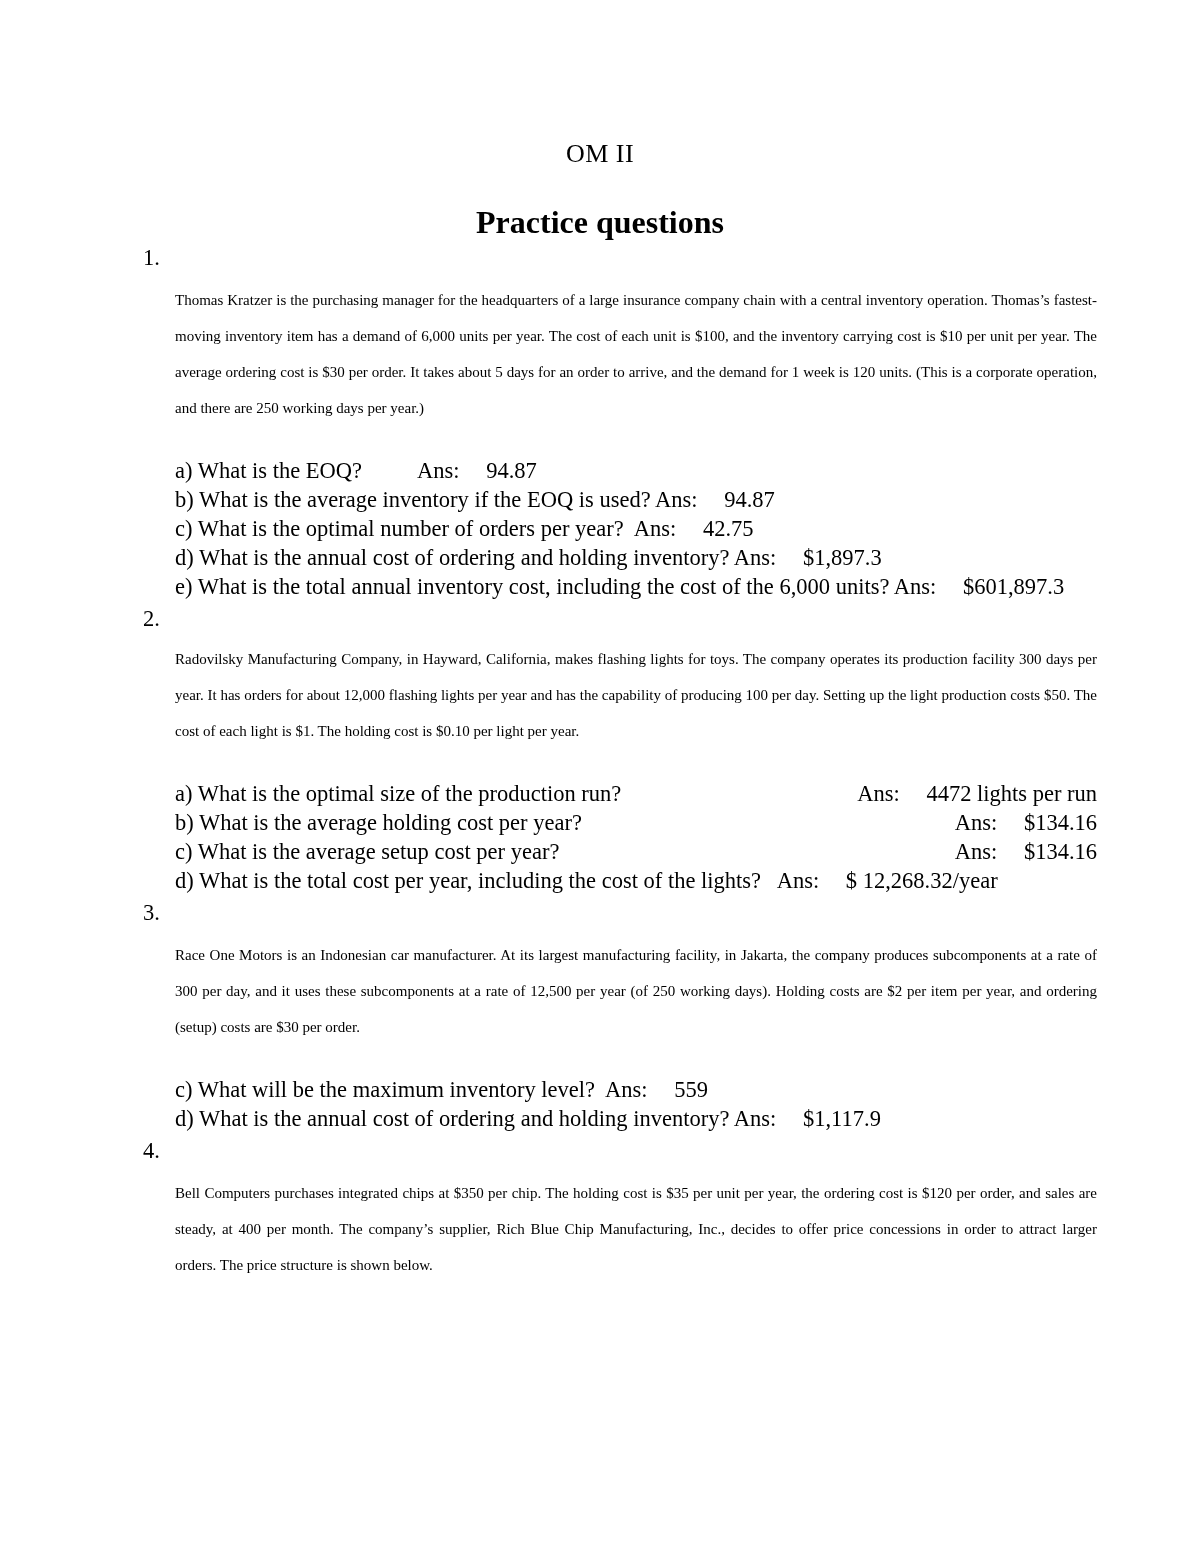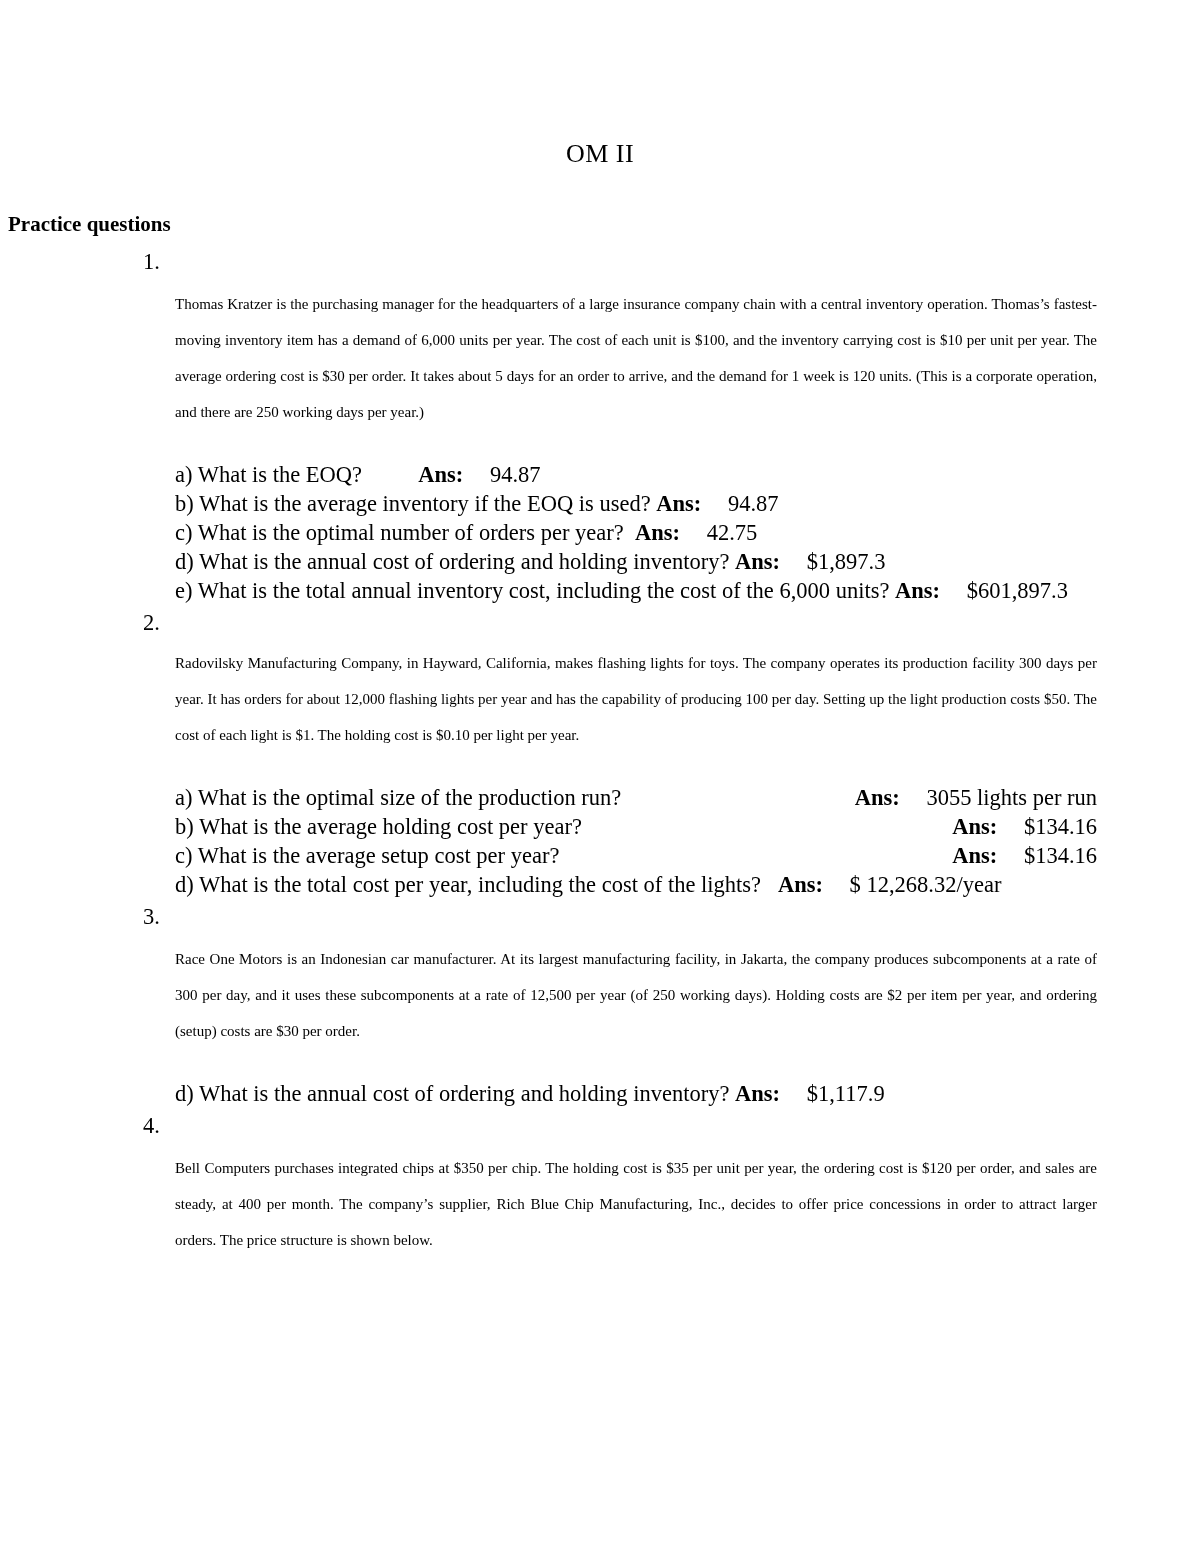--- a/index.html
+++ b/index.html
@@ -26,23 +26,24 @@
   .doc-title {
     text-align: center;
     font-size: 26px;
     font-weight: normal;
     letter-spacing: 0.5px;
     margin: 0;
     padding-top: 140px;
     line-height: 1.1;
   }
   .doc-subtitle {
-    font-size: 21px;
+    text-align: center;
+    font-size: 32px;
     font-weight: bold;
-    margin: 8px;
+    margin: 0;
     padding-top: 36px;
     line-height: 1.1;
   }
   .questions {
     margin: 0;
     padding: 0;
     list-style: none;
   }
   .question {
     position: relative;
@@ -75,21 +76,21 @@
     list-style: none;
     padding-top: 30px;
   }
   .sub-item {
     font-size: 22.5px;
     line-height: 29px;
     white-space: nowrap;
     margin: 0;
   }
   .ans-label {
-    font-weight: bold;
+    font-weight: normal;
   }
   .ans-val {
     font-weight: normal;
     margin-left: 21px;
   }
   
   .tabbed {
     display: flex;
     justify-content: space-between;
   }
@@ -135,41 +136,44 @@
         </li>
       </ul>
     </li>
 
     <li class="question q2">
       <span class="question-num">2.</span>
       <p class="q-body">Radovilsky Manufacturing Company, in Hayward, California, makes flashing lights for toys. The company operates its production facility 300 days per year. It has orders for about 12,000 flashing lights per year and has the capability of producing 100 per day. Setting up the light production costs $50. The cost of each light is $1. The holding cost is $0.10 per light per year.</p>
       <ul class="sub-list">
         <li class="sub-item tabbed">
           <span class="q-text">a) What is the optimal size of the production run?</span>
-            <span class="ans-group"><span class="ans-label">Ans:</span><span class="sp"> </span><span class="ans-val">3055 lights per run</span></span>
+            <span class="ans-group"><span class="ans-label">Ans:</span><span class="sp"> </span><span class="ans-val">4472 lights per run</span></span>
         </li>
         <li class="sub-item tabbed">
           <span class="q-text">b) What is the average holding cost per year?</span>
             <span class="ans-group"><span class="ans-label">Ans:</span><span class="sp"> </span><span class="ans-val">$134.16</span></span>
         </li>
         <li class="sub-item tabbed">
           <span class="q-text">c) What is the average setup cost per year?</span>
             <span class="ans-group"><span class="ans-label">Ans:</span><span class="sp"> </span><span class="ans-val">$134.16</span></span>
         </li>
         <li class="sub-item">
           <span>d) What is the total cost per year, including the cost of the lights?</span><span class="sp">   </span><span class="ans-label">Ans:</span><span class="sp"> </span><span class="ans-val">$ 12,268.32/year</span>
         </li>
       </ul>
     </li>
 
     <li class="question q3">
       <span class="question-num">3.</span>
       <p class="q-body">Race One Motors is an Indonesian car manufacturer. At its largest manufacturing facility, in Jakarta, the company produces subcomponents at a rate of 300 per day, and it uses these subcomponents at a rate of 12,500 per year (of 250 working days). Holding costs are $2 per item per year, and ordering (setup) costs are $30 per order.</p>
       <ul class="sub-list">
         <li class="sub-item">
+          <span>c) What will be the maximum inventory level?</span><span class="sp">  </span><span class="ans-label">Ans:</span><span class="sp"> </span><span class="ans-val">559</span>
+        </li>
+        <li class="sub-item">
           <span>d) What is the annual cost of ordering and holding inventory?</span><span class="sp"> </span><span class="ans-label">Ans:</span><span class="sp"> </span><span class="ans-val">$1,117.9</span>
         </li>
       </ul>
     </li>
 
     <li class="question q4">
       <span class="question-num">4.</span>
       <p class="q-body">Bell Computers purchases integrated chips at $350 per chip. The holding cost is $35 per unit per year, the ordering cost is $120 per order, and sales are steady, at 400 per month. The company’s supplier, Rich Blue Chip Manufacturing, Inc., decides to offer price concessions in order to attract larger orders. The price structure is shown below.</p>
     </li>
 

